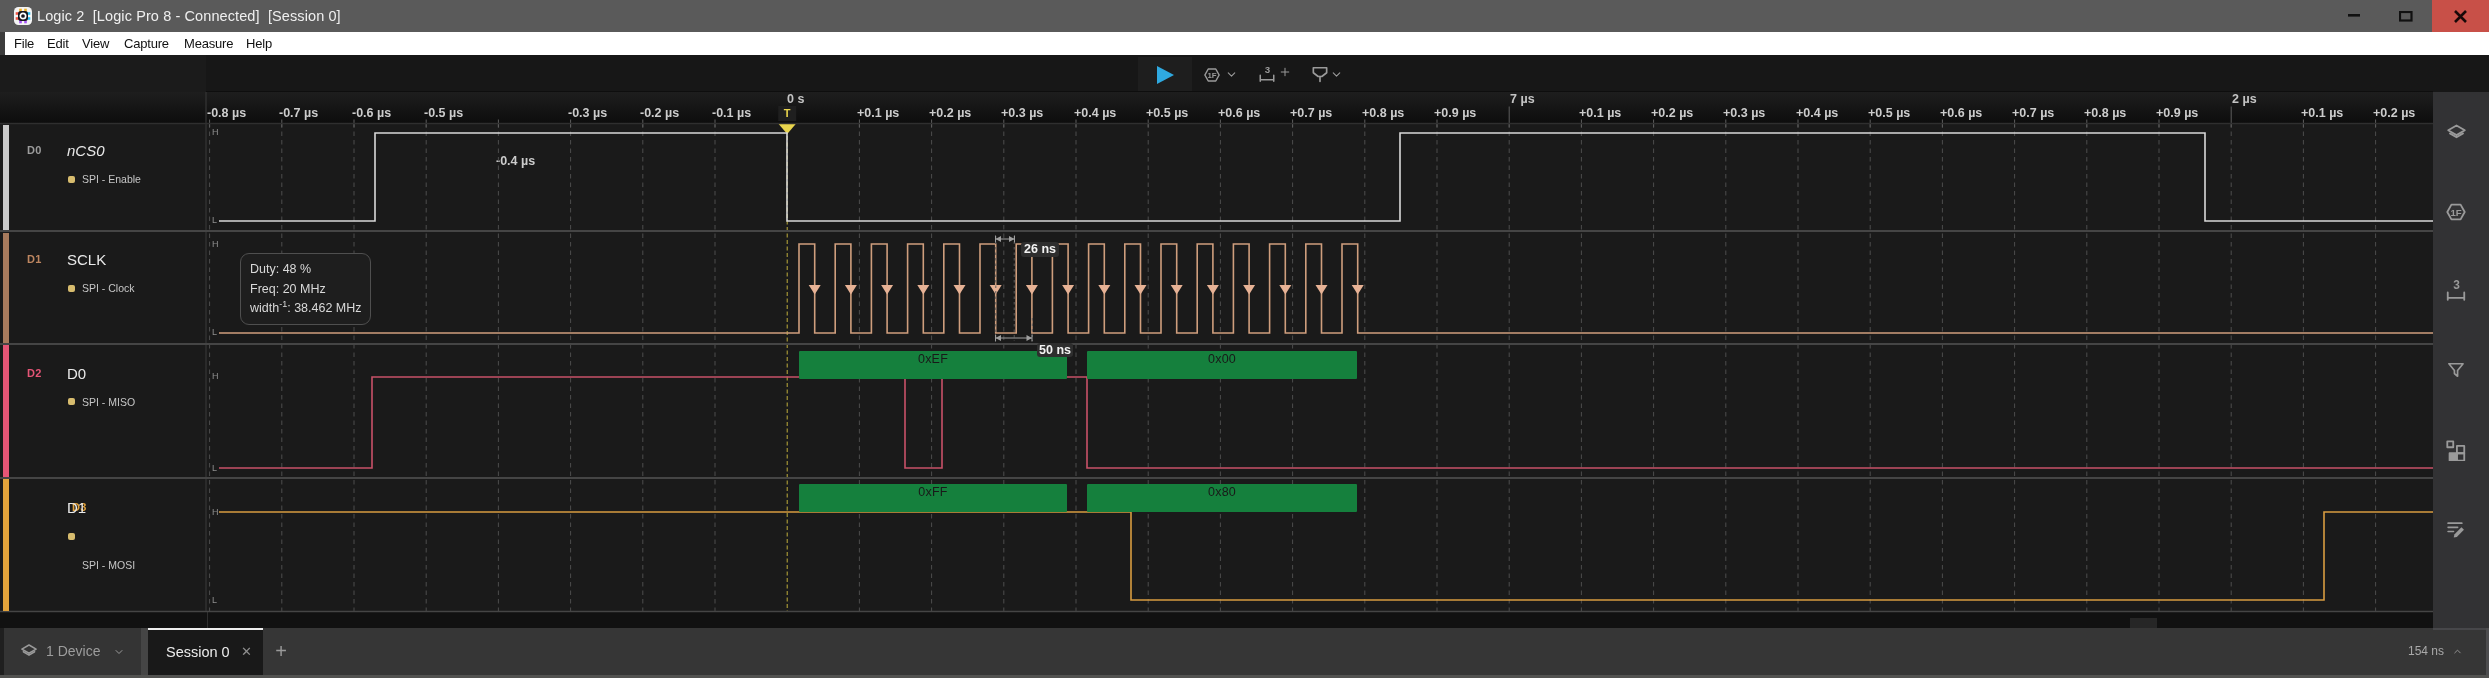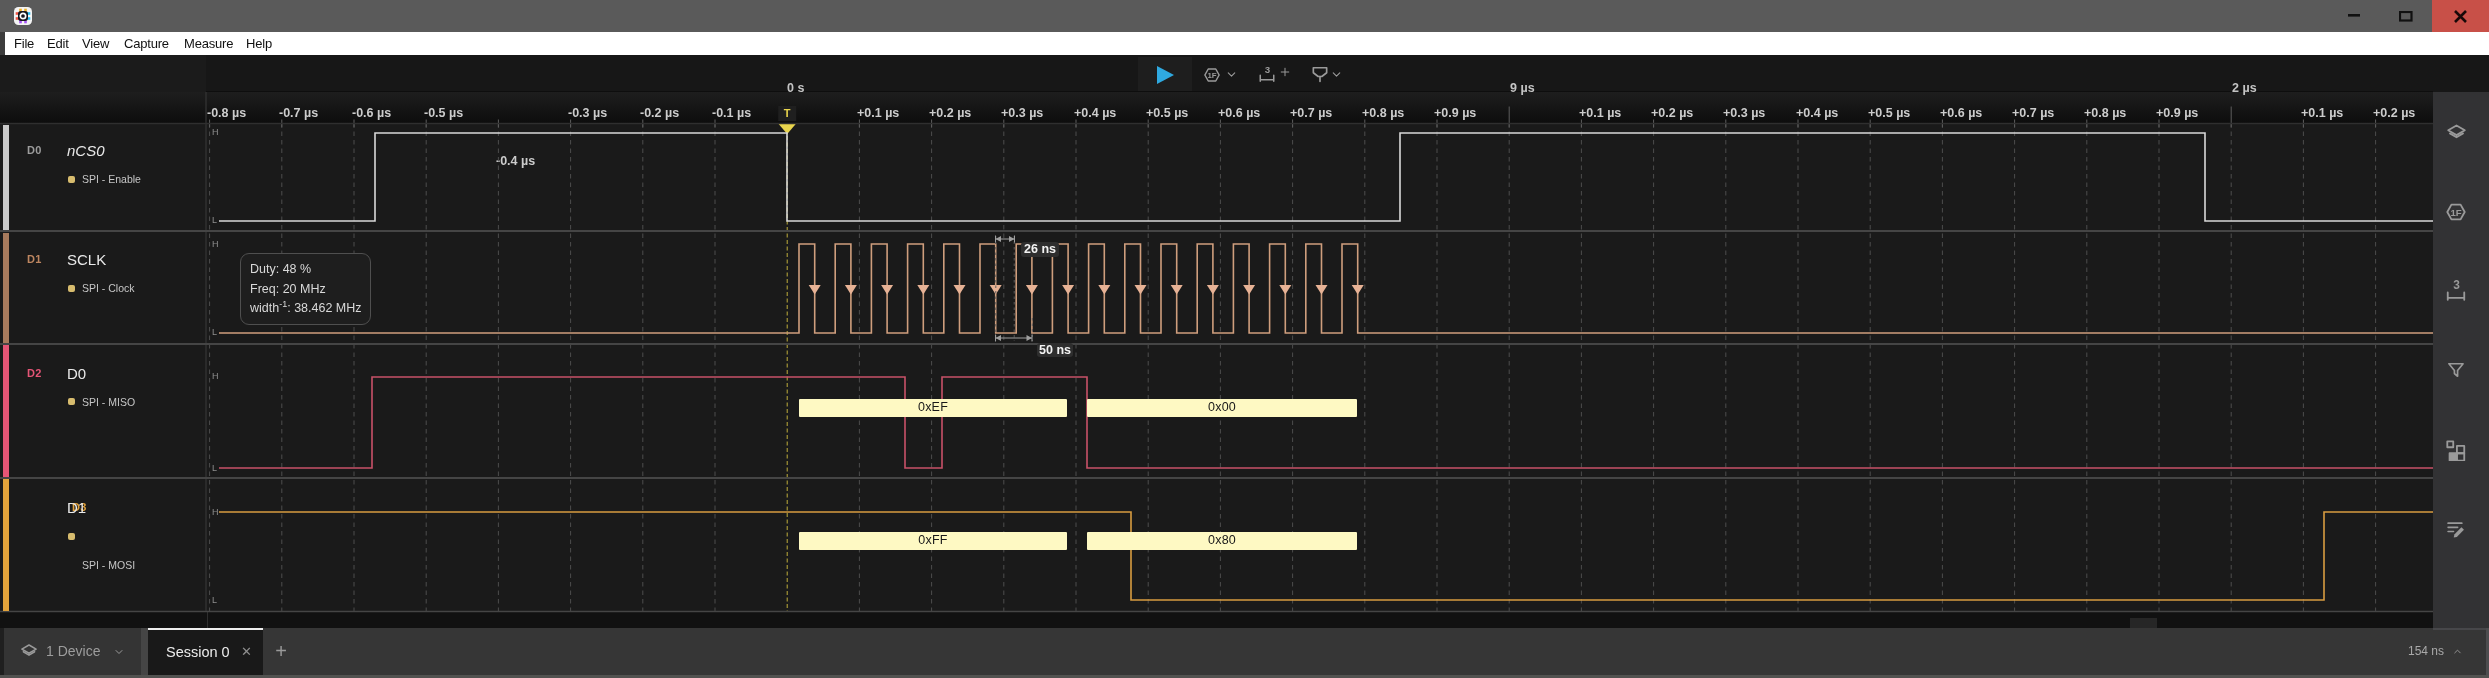--- a/index.html
+++ b/index.html
@@ -20,21 +20,21 @@
   #menuleftedge { left:0; top:32px; width:5px; height:23px; background:#3c3c3c; }
   .menuitem { top:32px; height:23px; line-height:24px; color:#111; font-size:13px; letter-spacing:-0.2px; }
 
   #toolbar { left:0; top:55px; width:2489px; height:37px; background:#171717; }
   #leftpanel { left:0; top:55px; width:206px; height:37px; background:#1b1b1b; }
   #playpanel { left:1138px; top:57px; width:54px; height:35px; background:#1e1e1e; }
   #playtri { left:1157px; top:66px; width:0; height:0; border-left:17px solid #2fa9e0; border-top:9.5px solid transparent; border-bottom:9.5px solid transparent; }
 
   #axis { left:0; top:92px; width:2433px; height:31px; background:linear-gradient(#1e1e1e, #0d0d0d); }
   .tmin { top:106px; height:14px; line-height:14px; font-size:12.5px; font-weight:bold; color:#cccccc; white-space:nowrap; }
-  .tmaj { top:82px; height:13px; line-height:13px; font-size:12.5px; font-weight:bold; color:#c4c4c4; white-space:nowrap; }
+  .tmaj { top:93px; height:13px; line-height:13px; font-size:12.5px; font-weight:bold; color:#c4c4c4; white-space:nowrap; }
 
   #wavebg { left:207px; top:123px; width:2226px; height:489px; background:#1a1a1a; }
   #headerbg { left:0; top:123px; width:207px; height:489px; background:#1a1a1a; }
   #blackstrip { left:0; top:612px; width:2433px; height:16px; background:#111111; }
   #scrollthumb { left:2130px; top:618px; width:27px; height:10px; background:#262626; }
   #stripline207 { left:207px; top:612px; width:1px; height:16px; background:#2e2e2e; }
 
   .cstrip { left:3px; width:6px; }
   .chnum { font-size:11px; font-weight:bold; letter-spacing:0.3px; }
   .chname { font-size:15px; color:#e9e9e9; }
@@ -42,22 +42,22 @@
   .chtag { font-size:10.5px; color:#c6c6c6; }
   .hl { font-size:9px; color:#8f8f8f; line-height:9px; }
 
   #tooltip { left:240px; top:253px; width:131px; height:72px; background:#1e1e1e;
     border:1px solid #4f4f4f; border-radius:9px; color:#d9d9d9; font-size:12.5px; padding:6px 0 0 9px; }
   #tooltip div { height:19.7px; line-height:19.7px; white-space:nowrap; }
   #tooltip sup { font-size:9px; line-height:0; }
 
   .badge { background:#2e2e2e; border-radius:3px; color:#f2f2f2; font-size:12.5px; font-weight:bold;
     text-align:center; white-space:nowrap; }
-  .databar { height:18px; background:#fef9c3; border-radius:1px; color:#191919;
-    font-size:12.5px; text-align:center; line-height:17px; letter-spacing:0.2px;margin-top:48px; }
+  .databar { height:28px; background:#15803d; border-radius:1px; color:#191919;
+    font-size:12.5px; text-align:center; line-height:17px; letter-spacing:0.2px; }
 
   #sidebar { left:2433px; top:92px; width:56px; height:536px; background:#323234; }
 
   #bottombar { left:0; top:628px; width:2489px; height:47px; background:#363636; }
   #devsection { left:0; top:628px; width:141px; height:47px; background:#343434; }
   #devdivider { left:141px; top:628px; width:7px; height:47px; background:#454545; }
   #bbledge { left:0; top:628px; width:4px; height:47px; background:#1f1f1f; }
   #devlabel { left:46px; top:628px; height:42px; line-height:47px; color:#9d9d9d; font-size:14px; }
   #sesstab { left:148px; top:628px; width:115px; height:47px; background:#191919; border-top:2px solid #ededed; }
   #sesslabel { left:166px; top:630px; height:45px; line-height:44px; color:#ececec; font-size:14.5px; }
@@ -76,20 +76,21 @@
       <rect x="10.2" y="1.7" width="2.6" height="3.2" fill="#f0b429"></rect>
       <rect x="5.2" y="13.1" width="2.6" height="3.2" fill="#a855f7"></rect>
       <rect x="10.2" y="13.1" width="2.6" height="3.2" fill="#a855f7"></rect>
       <rect x="1.7" y="5.2" width="3.2" height="2.6" fill="#ef5544"></rect>
       <rect x="1.7" y="10.2" width="3.2" height="2.6" fill="#ef5544"></rect>
       <rect x="13.1" y="5.2" width="3.2" height="2.6" fill="#25bdf0"></rect>
       <rect x="13.1" y="10.2" width="3.2" height="2.6" fill="#25bdf0"></rect>
       <rect x="4" y="4" width="10" height="10" rx="3" fill="#16161d"></rect>
       <circle cx="9" cy="9" r="2.7" fill="none" stroke="#ffffff" stroke-width="1.7"></circle>
     </svg>
+  <div class="abs" id="title">Logic 2&nbsp; [Logic Pro 8 - Connected]&nbsp; [Session 0]</div>
   <div class="abs winbtn" id="btnmin"></div>
   <div class="abs winbtn" id="btnmax"></div>
   <div class="abs winbtn" id="btnclose"></div>
   <svg class="abs" style="left:2348px;top:14px;" width="13" height="4" viewBox="0 0 13 4">
       <rect x="0" y="0" width="12" height="2.6" fill="#111"></rect>
     </svg>
   <svg class="abs" style="left:2399px;top:11px;" width="14" height="11" viewBox="0 0 14 11">
       <rect x="1" y="1" width="11.5" height="8.5" fill="none" stroke="#111" stroke-width="2.2"></rect>
     </svg>
   <svg class="abs" style="left:2454px;top:10px;" width="13" height="13" viewBox="0 0 13 13">
@@ -128,21 +129,21 @@
   <div class="abs tmaj" style="left:787px;">0 s</div>
   <div class="abs tmin" style="left:857px;">+0.1 µs</div>
   <div class="abs tmin" style="left:929px;">+0.2 µs</div>
   <div class="abs tmin" style="left:1001px;">+0.3 µs</div>
   <div class="abs tmin" style="left:1074px;">+0.4 µs</div>
   <div class="abs tmin" style="left:1146px;">+0.5 µs</div>
   <div class="abs tmin" style="left:1218px;">+0.6 µs</div>
   <div class="abs tmin" style="left:1290px;">+0.7 µs</div>
   <div class="abs tmin" style="left:1362px;">+0.8 µs</div>
   <div class="abs tmin" style="left:1434px;">+0.9 µs</div>
-  <div class="abs tmaj" style="left:1510px;">9 µs</div>
+  <div class="abs tmaj" style="left:1510px;">7 µs</div>
   <div class="abs tmin" style="left:1579px;">+0.1 µs</div>
   <div class="abs tmin" style="left:1651px;">+0.2 µs</div>
   <div class="abs tmin" style="left:1723px;">+0.3 µs</div>
   <div class="abs tmin" style="left:1796px;">+0.4 µs</div>
   <div class="abs tmin" style="left:1868px;">+0.5 µs</div>
   <div class="abs tmin" style="left:1940px;">+0.6 µs</div>
   <div class="abs tmin" style="left:2012px;">+0.7 µs</div>
   <div class="abs tmin" style="left:2084px;">+0.8 µs</div>
   <div class="abs tmin" style="left:2156px;">+0.9 µs</div>
   <div class="abs tmaj" style="left:2232px;">2 µs</div>

